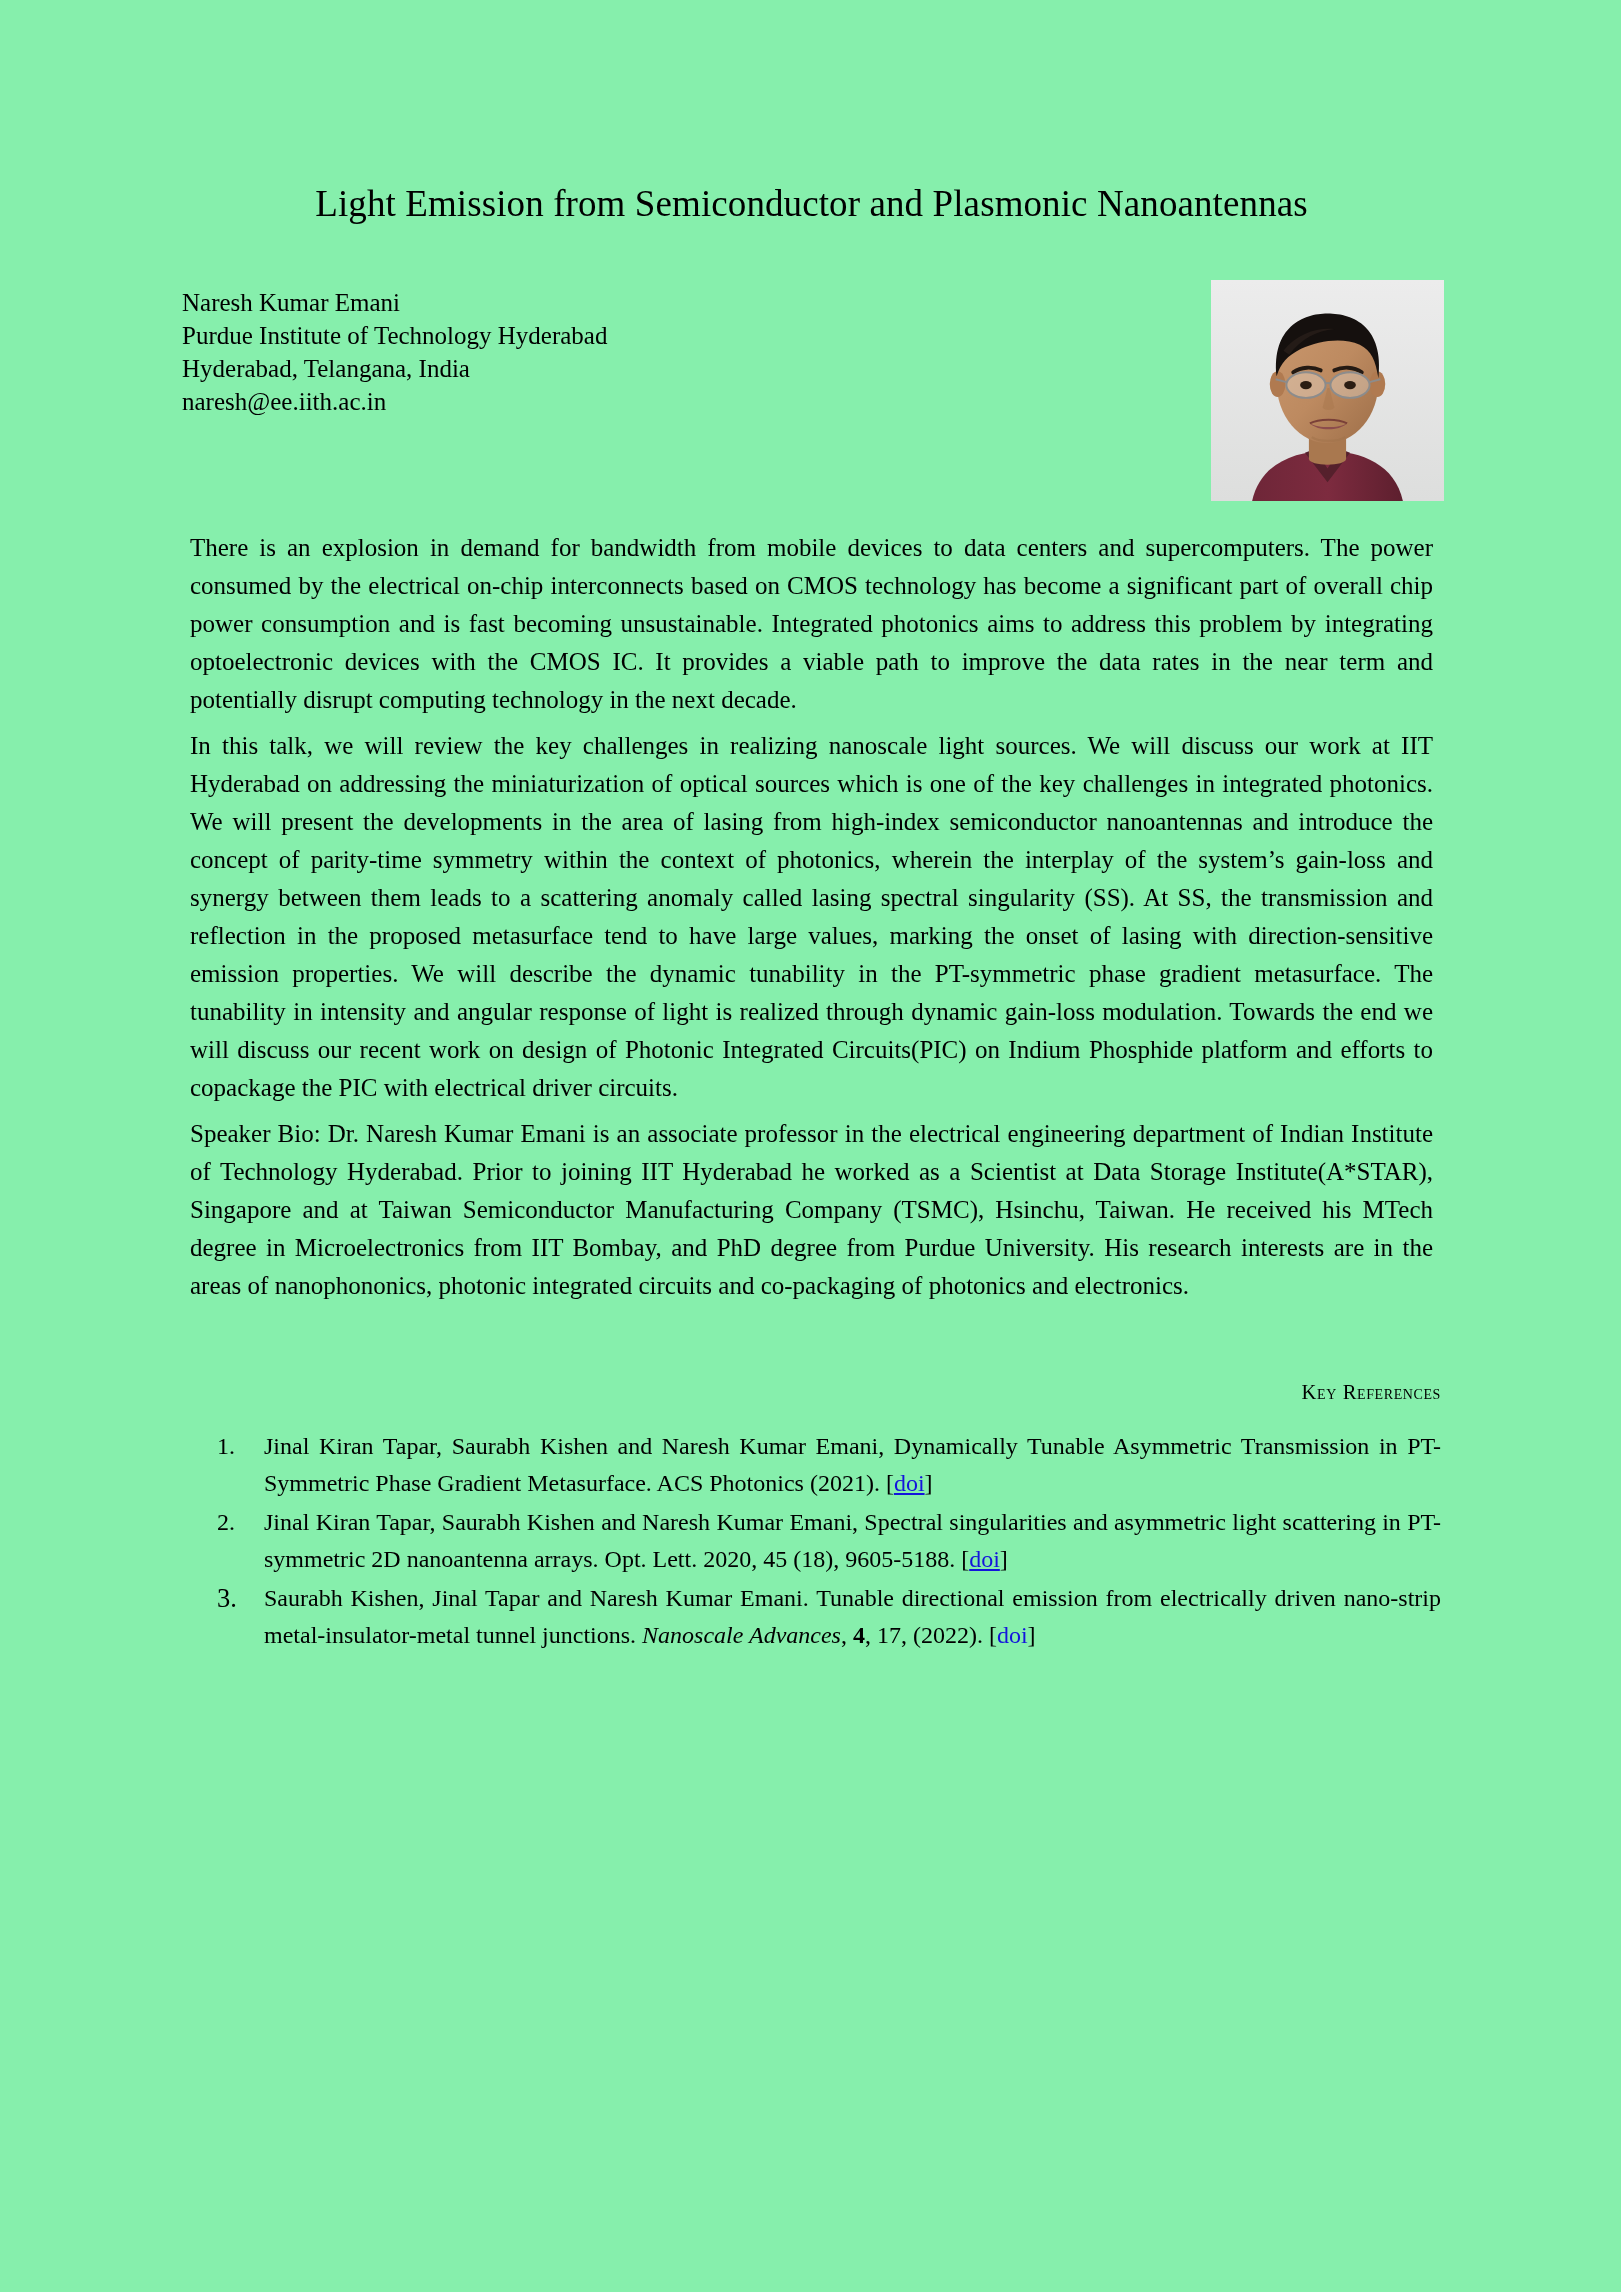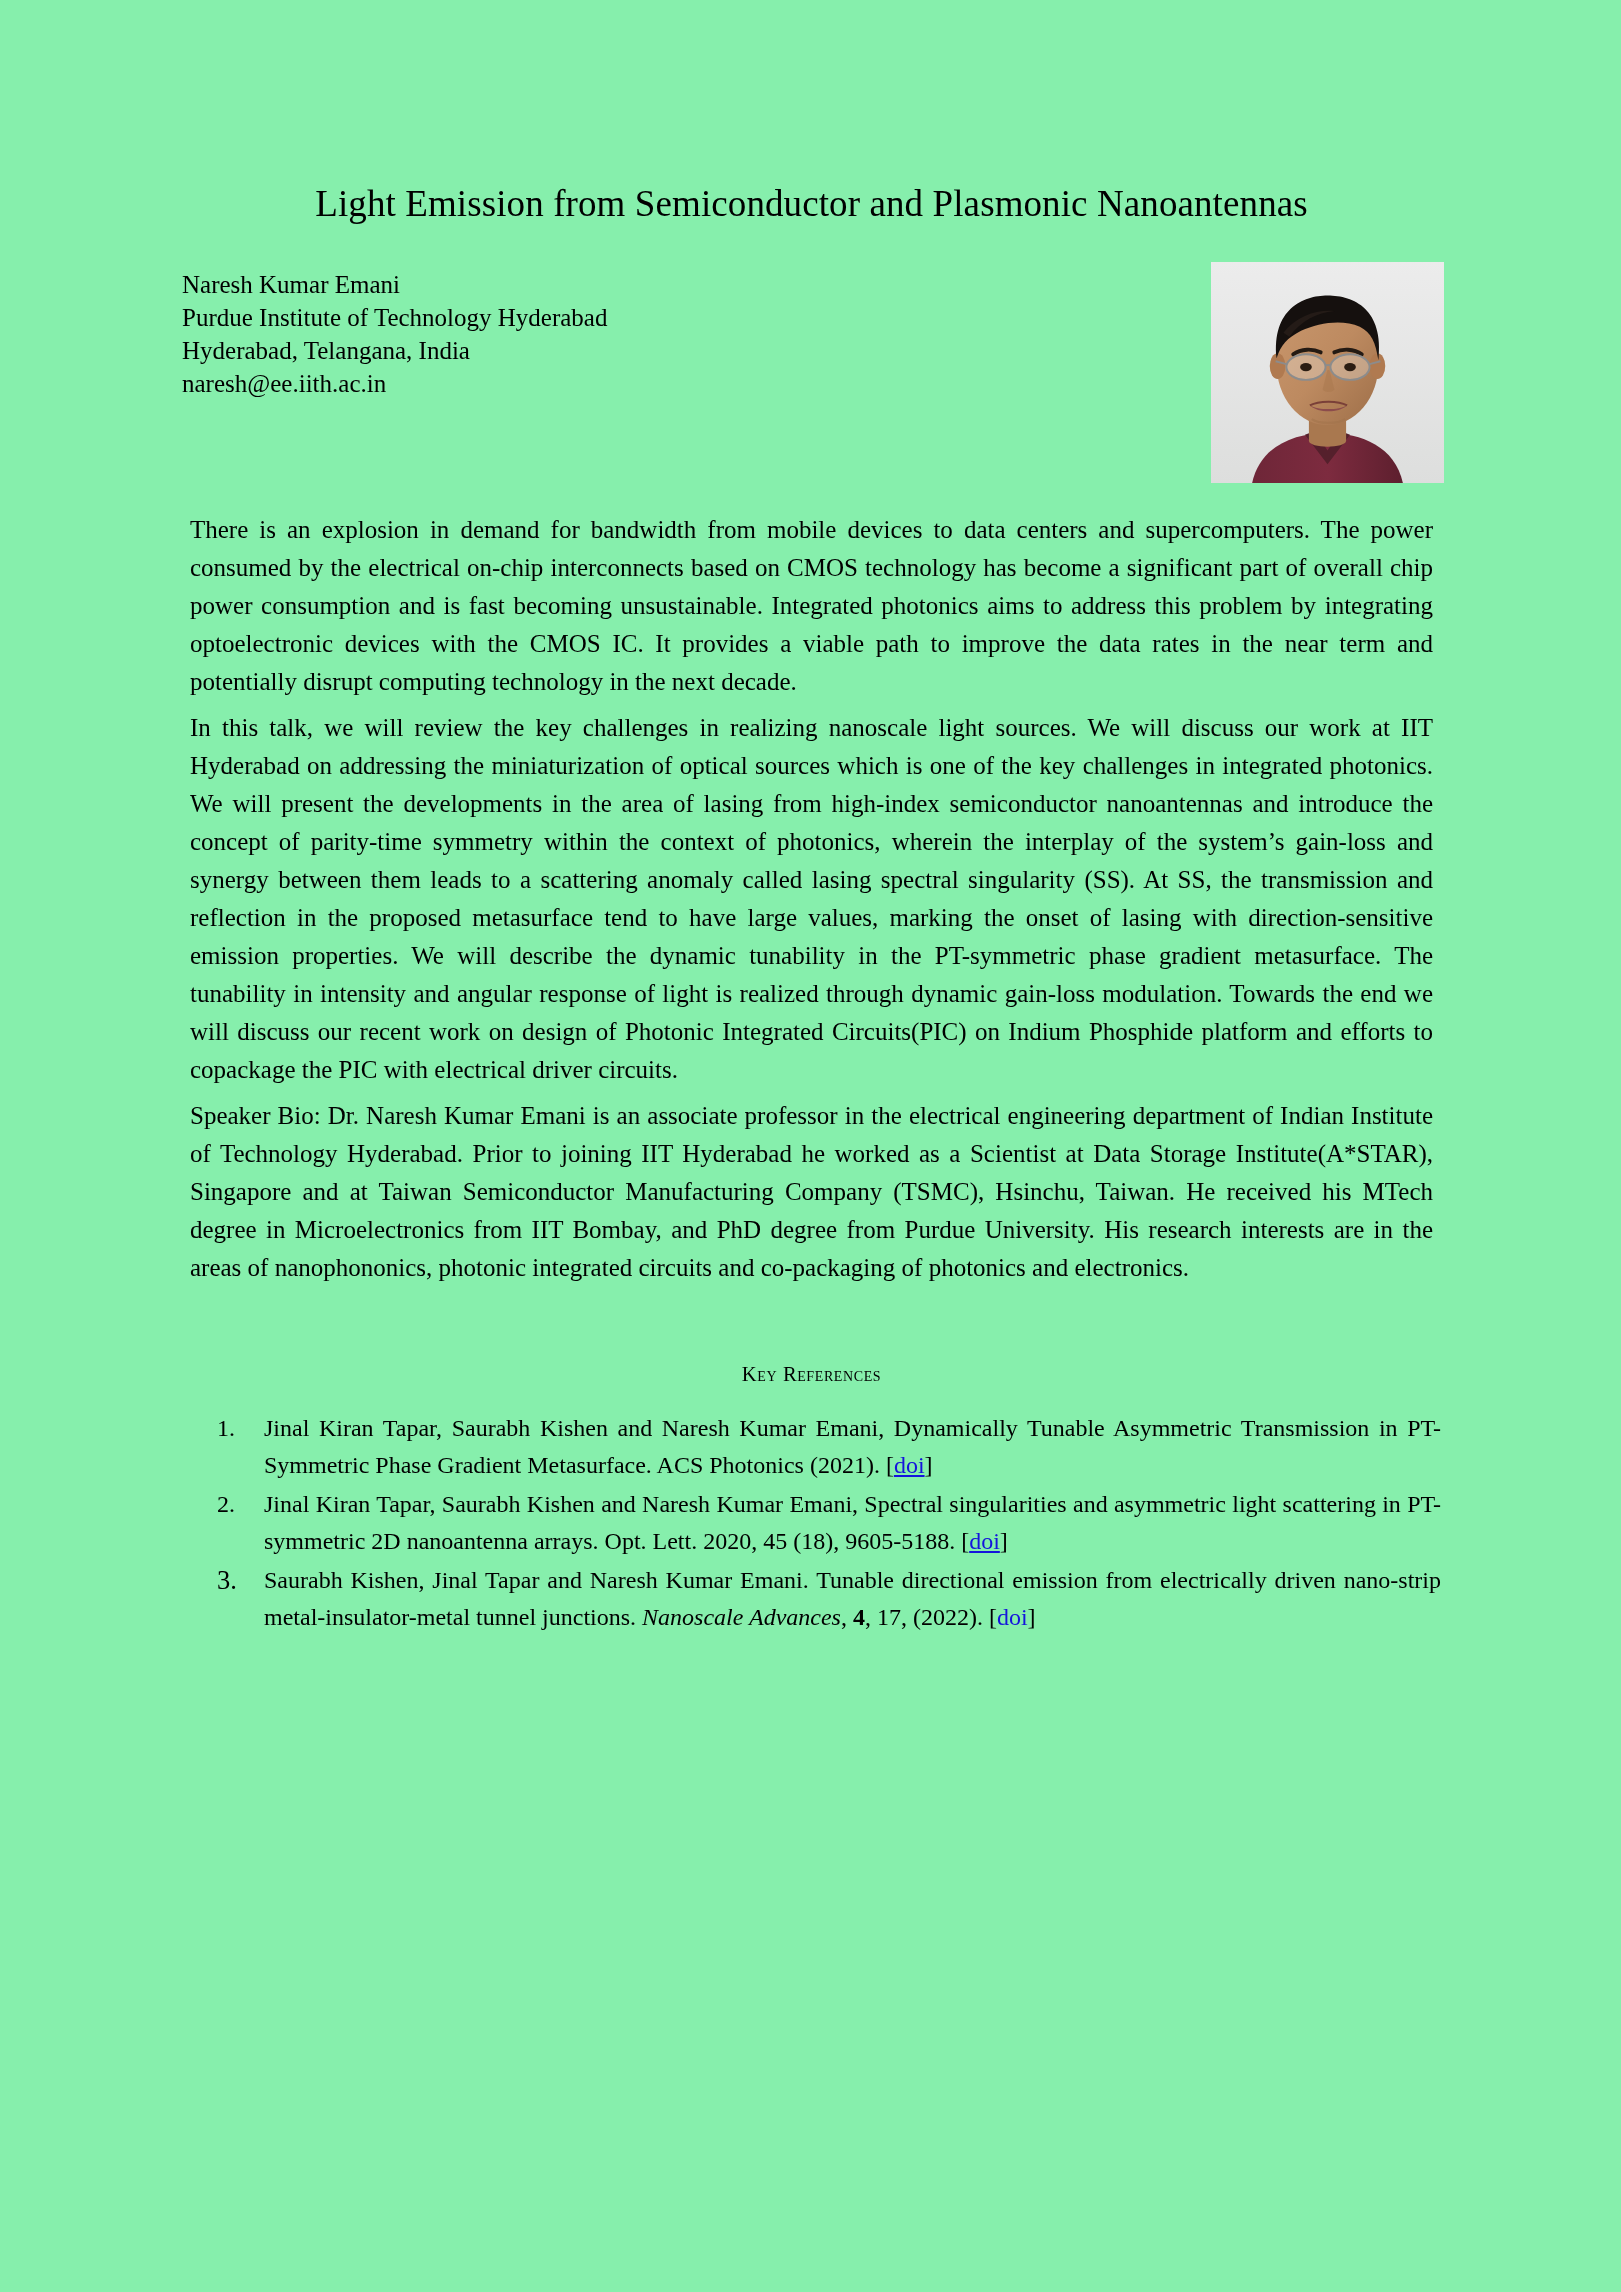--- a/index.html
+++ b/index.html
@@ -30,21 +30,21 @@
   }
   .doc-title {
     font-size: 37px;
     line-height: 1.2;
     text-align: center;
     margin-top: 182px;
     letter-spacing: 0.1px;
     font-weight: normal;
   }
   .author-block {
-    margin-top: 42px;
+    margin-top: 60px;
     position: relative;
     min-height: 235px;
   }
   .author-lines {
     font-size: 25px;
     line-height: 33px;
     width: 882px;
   }
   .author-lines div { white-space: nowrap; }
   .portrait {
@@ -60,21 +60,21 @@
   p.body-par {
     font-size: 25px;
     line-height: 38px;
     text-align: justify;
     margin: 8px;
     text-justify: inter-word;
   }
   .gap-par { margin-top: 27.4px; }
   .refs-head {
     margin-top: 76px;
-    text-align: center;
+    text-align: right;
     font-size: 20.6px;
     font-variant: small-caps;
     letter-spacing: 0.6px;
   }
   ol.refs {
     margin: 23.5px 0 0 0;
     padding: 0;
     list-style: none;
     counter-reset: refcount;
   }

